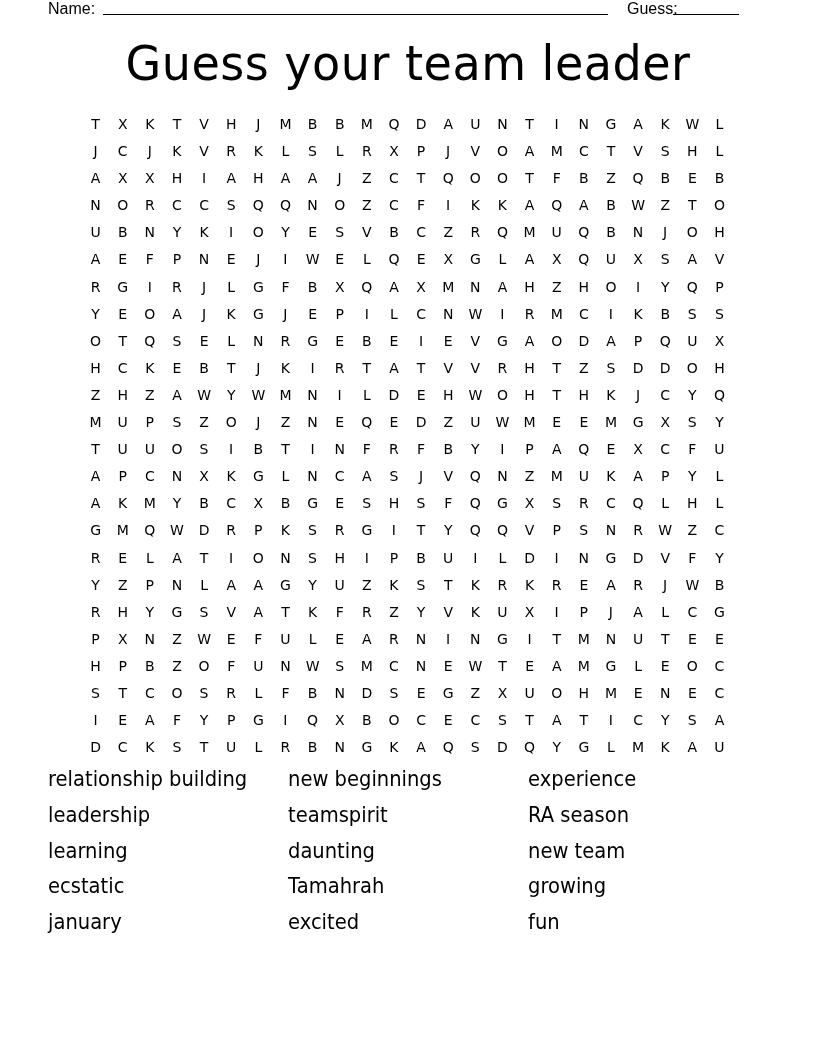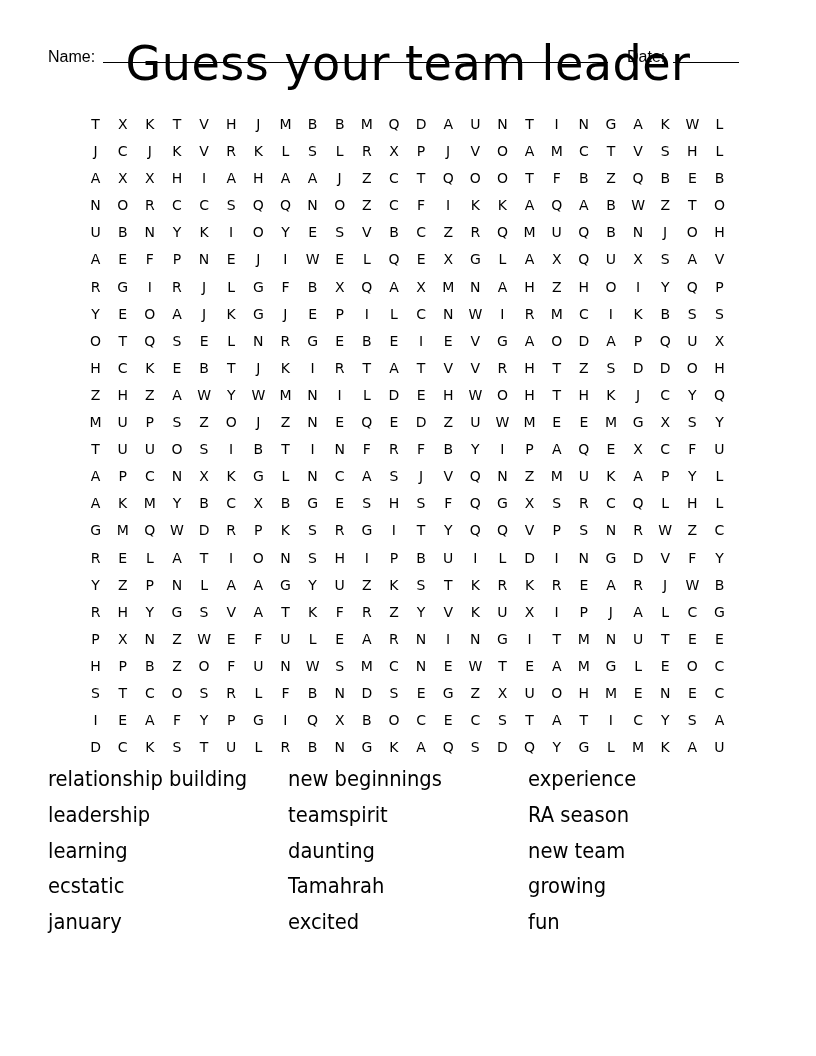--- a/index.html
+++ b/index.html
@@ -16,21 +16,20 @@
     }
     .header-line {
       position: absolute;
       top: 0;
       left: 48px;
       width: 700px;
       height: 20px;
       font-family: "Liberation Sans", sans-serif;
       font-size: 16px;
       line-height: 18px;
-      margin-top: 48px;
     }
     .name-label {
       position: absolute;
       left: 0;
       top: 0;
     }
     .name-field {
       position: absolute;
       left: 55px;
       top: 14px;
@@ -99,21 +98,21 @@
       transform: scaleX(0.93);
       transform-origin: left center;
     }
   </style>
 </head>
 <body>
 
 <div class="header-line">
   <span class="name-label">Name:</span>
   <span class="name-field"></span>
-  <span class="date-label">Date:</span>
+  <span class="date-label">Guess:</span>
   <span class="date-field"></span>
 </div>
 
 <div class="title">Guess your team leader</div>
 
 <div class="grid" id="grid">
     <div class="cell">T</div>
     <div class="cell">X</div>
     <div class="cell">K</div>
     <div class="cell">T</div>

